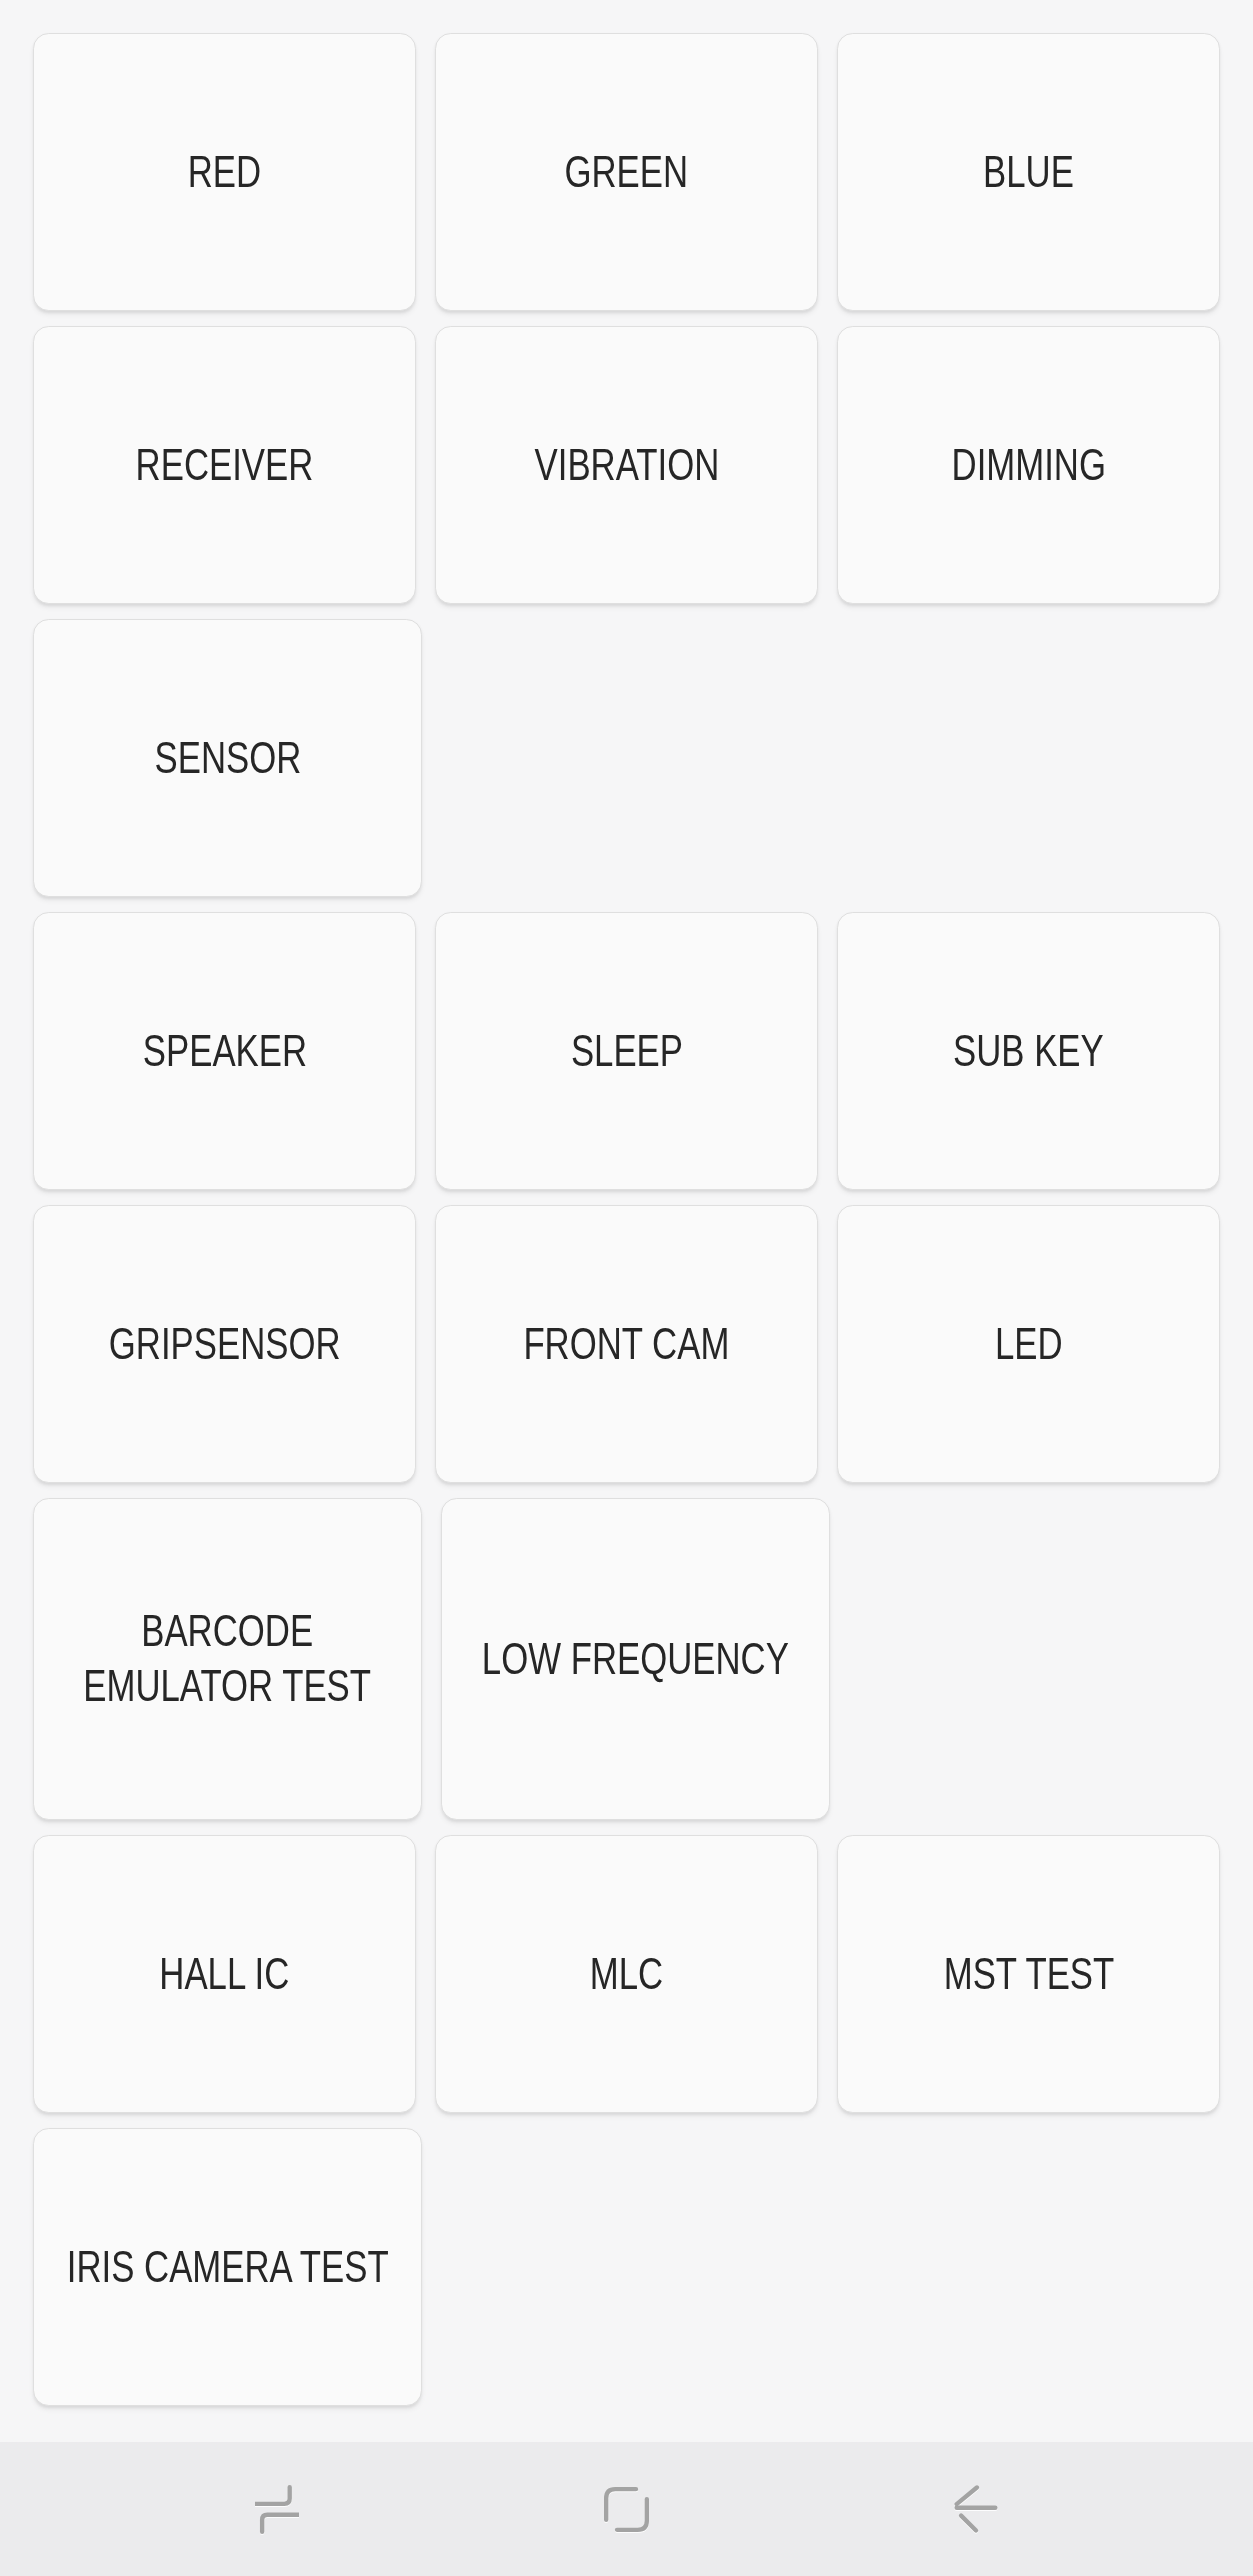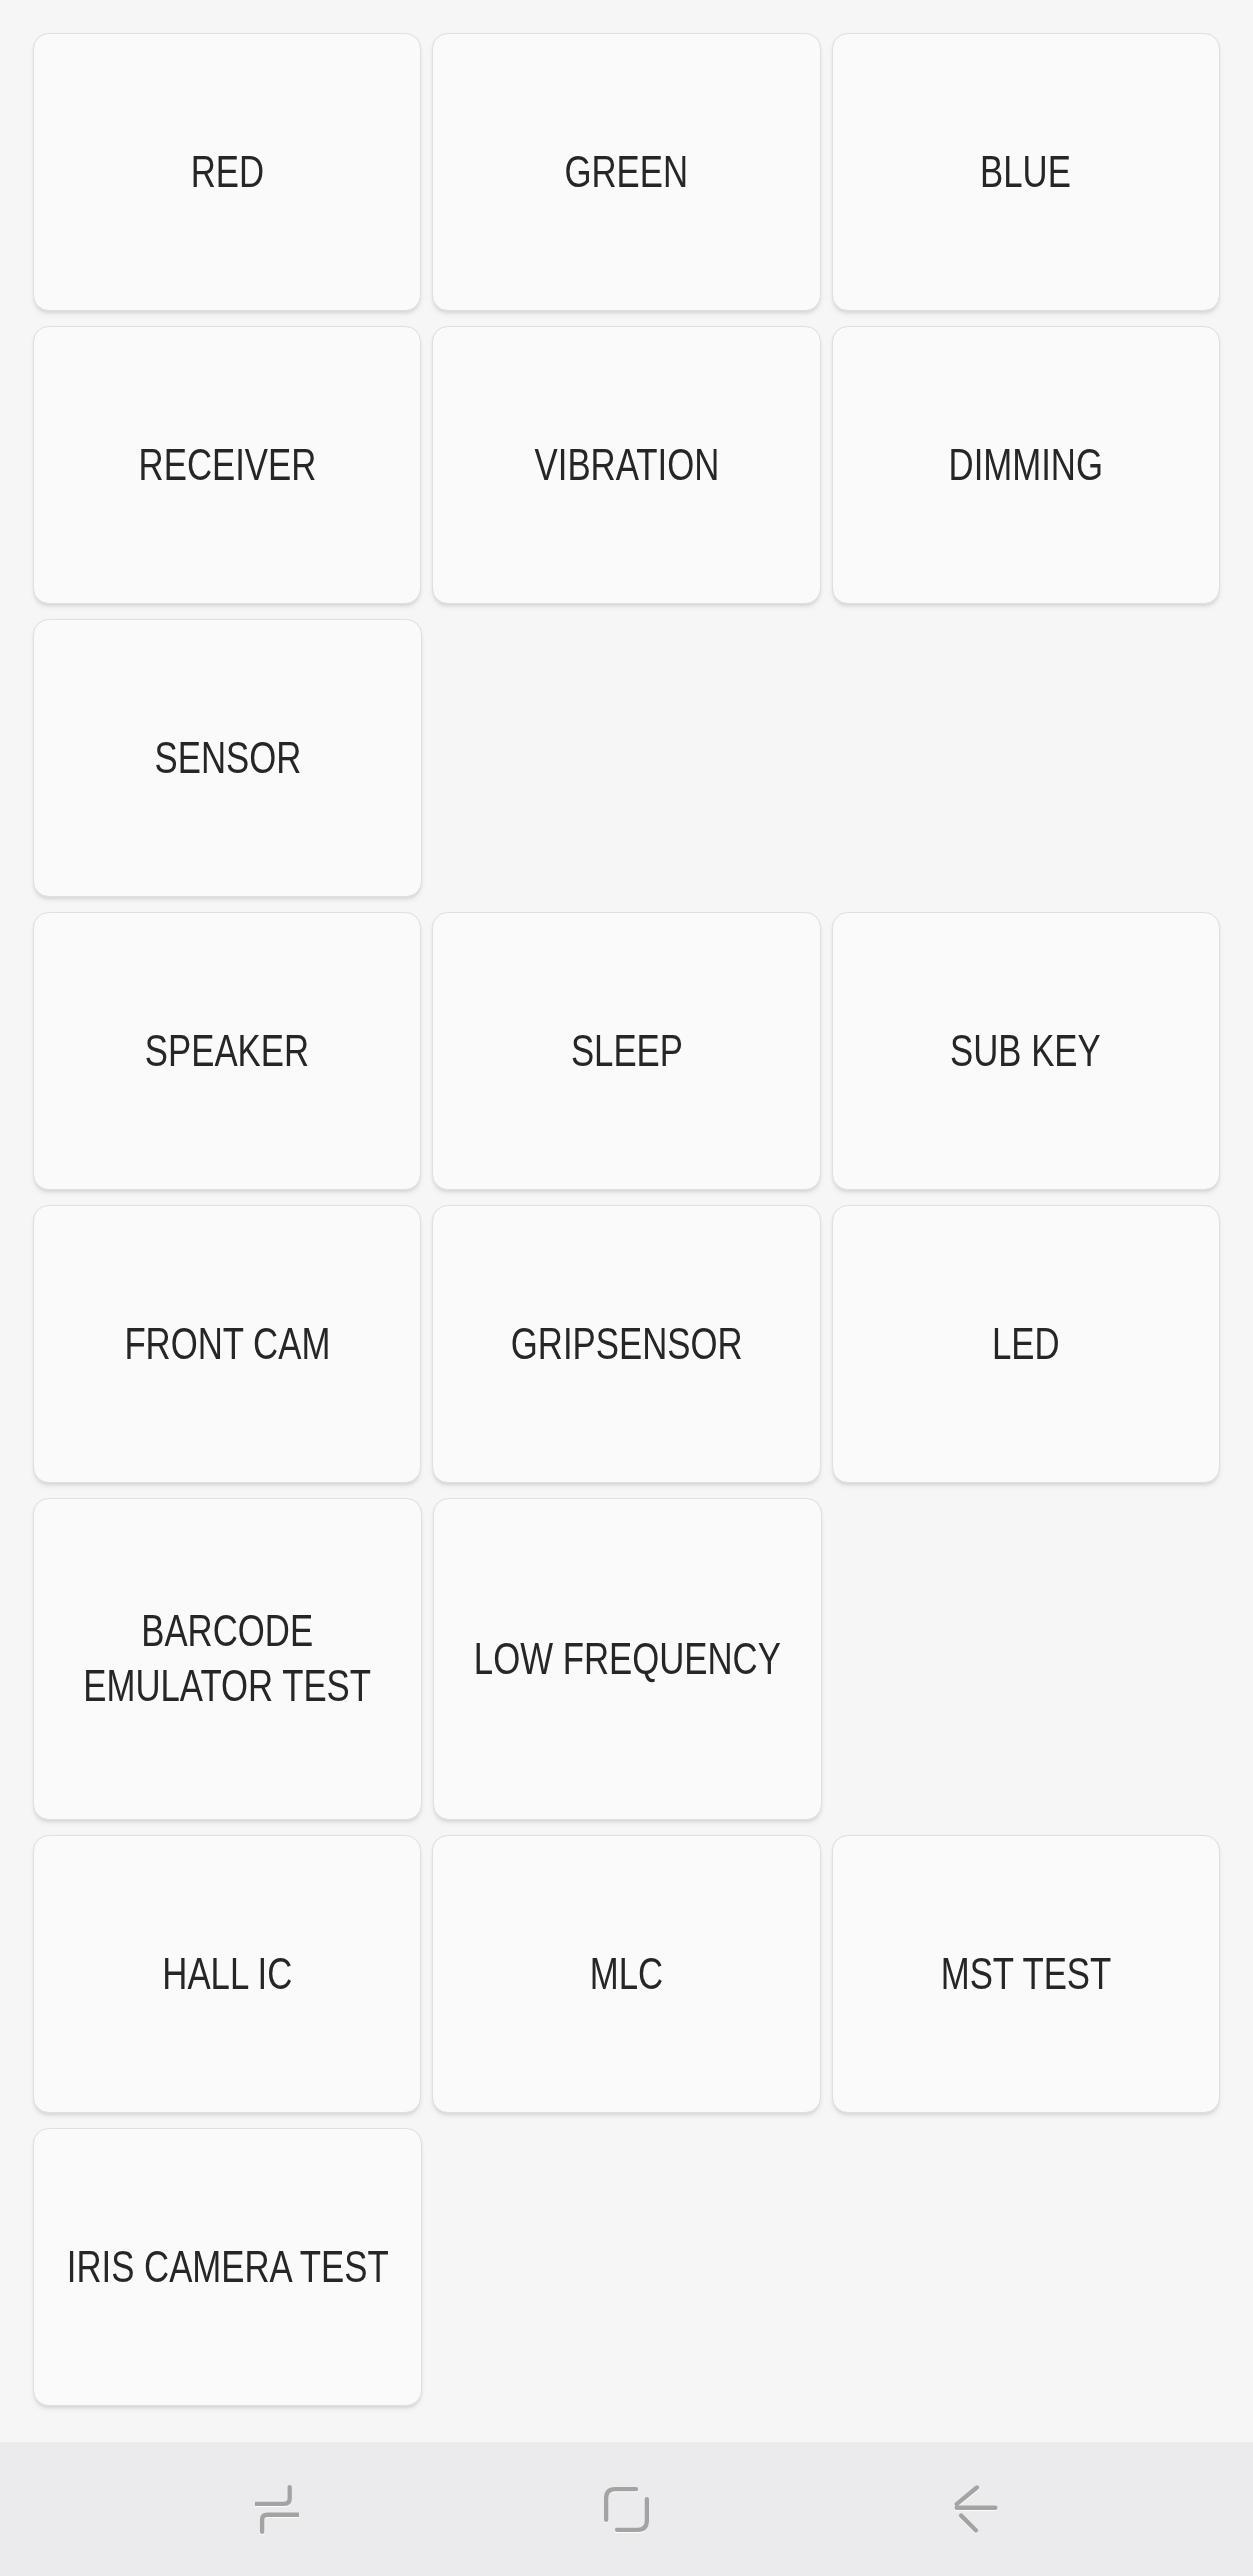--- a/index.html
+++ b/index.html
@@ -17,21 +17,21 @@
   }
   .content {
     box-sizing: border-box;
     padding: 33px 33px 0 33px;
     display: flex;
     flex-direction: column;
     gap: 15px;
   }
   .row {
     display: flex;
-    gap: 11px;
+    gap: 19px;
   }
   .btn {
     box-sizing: border-box;
     width: 389px;
     height: 278px;
     background: #fafafa;
     border: 1.7px solid #dfdfdf;
     border-radius: 15.7px;
     box-shadow: 0 1.7px 2.6px rgba(0,0,0,0.05), 0 4.4px 6.1px -2.6px rgba(0,0,0,0.10);
     display: flex;
@@ -135,24 +135,24 @@
       <button type="button" class="btn">
         <span class="btn-label">SLEEP</span>
       </button>
       <button type="button" class="btn">
         <span class="btn-label">SUB KEY</span>
       </button>
     </div>
 
     <div class="row">
       <button type="button" class="btn">
+        <span class="btn-label">GRIPSENSOR</span>
+      </button>
+      <button type="button" class="btn">
         <span class="btn-label">FRONT CAM</span>
-      </button>
-      <button type="button" class="btn">
-        <span class="btn-label">GRIPSENSOR</span>
       </button>
       <button type="button" class="btn">
         <span class="btn-label">LED</span>
       </button>
     </div>
 
     <div class="row tall">
       <button type="button" class="btn">
         <span class="btn-label">BARCODE
 EMULATOR TEST</span>

